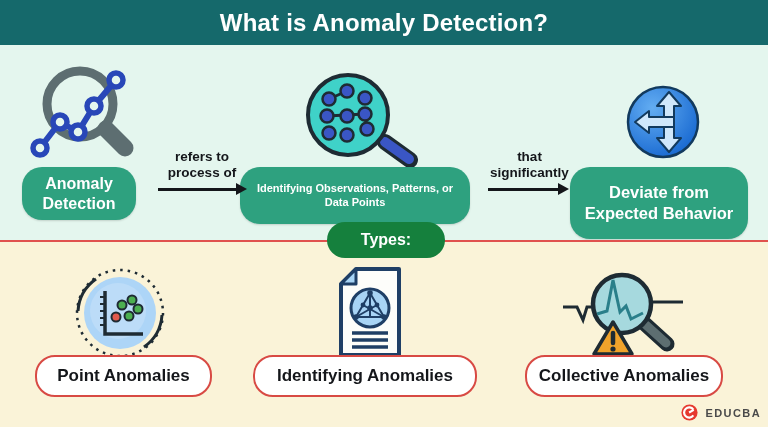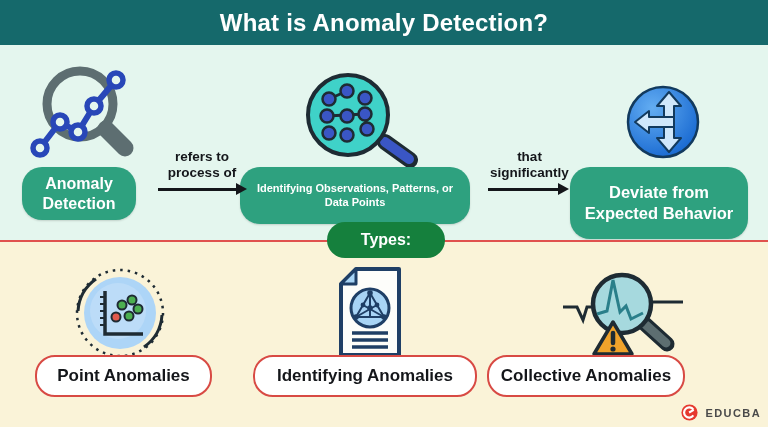--- a/index.html
+++ b/index.html
@@ -190,21 +190,21 @@
       <circle cx="59" cy="42" r="29" fill="#a6d9de" stroke="#1e2b33" stroke-width="4.5"></circle>
       <path d="M34,52 L44,49 L50,18 L57,50 L63,44 L68,57 L80,51" fill="none" stroke="#2a7f8a" stroke-width="3"></path>
       <polygon points="50,60 69,92 31,92" fill="#f0a32b" stroke="#1e2b33" stroke-width="3.5" stroke-linejoin="round"></polygon>
       <line x1="50" y1="71" x2="50" y2="81" stroke="#1e2b33" stroke-width="4.5" stroke-linecap="round"></line>
       <circle cx="50" cy="87" r="2.6" fill="#1e2b33"></circle>
     </svg>
   </div>
 
   <div class="tbox" style="left:35px;top:355px;width:177px;">Point Anomalies</div>
   <div class="tbox" style="left:253px;top:355px;width:224px;">Identifying Anomalies</div>
-  <div class="tbox" style="left:487px;top:355px;width:198px;">Collective Anomalies</div>
+  <div class="tbox" style="left:525px;top:355px;width:198px;">Collective Anomalies</div>
 
   <div class="brand">
     <svg width="17" height="17" viewBox="0 0 20 20">
       <circle cx="10" cy="10" r="9.5" fill="#e6392f"></circle>
       <path d="M14.5,6.5 A6,6 0 1 0 14.5,13.5" fill="none" stroke="#ffffff" stroke-width="2.6"></path>
       <line x1="9.5" y1="10" x2="15" y2="7" stroke="#ffffff" stroke-width="2.4"></line>
     </svg>
     <span class="brand-text">EDUCBA</span>
   </div>
 

